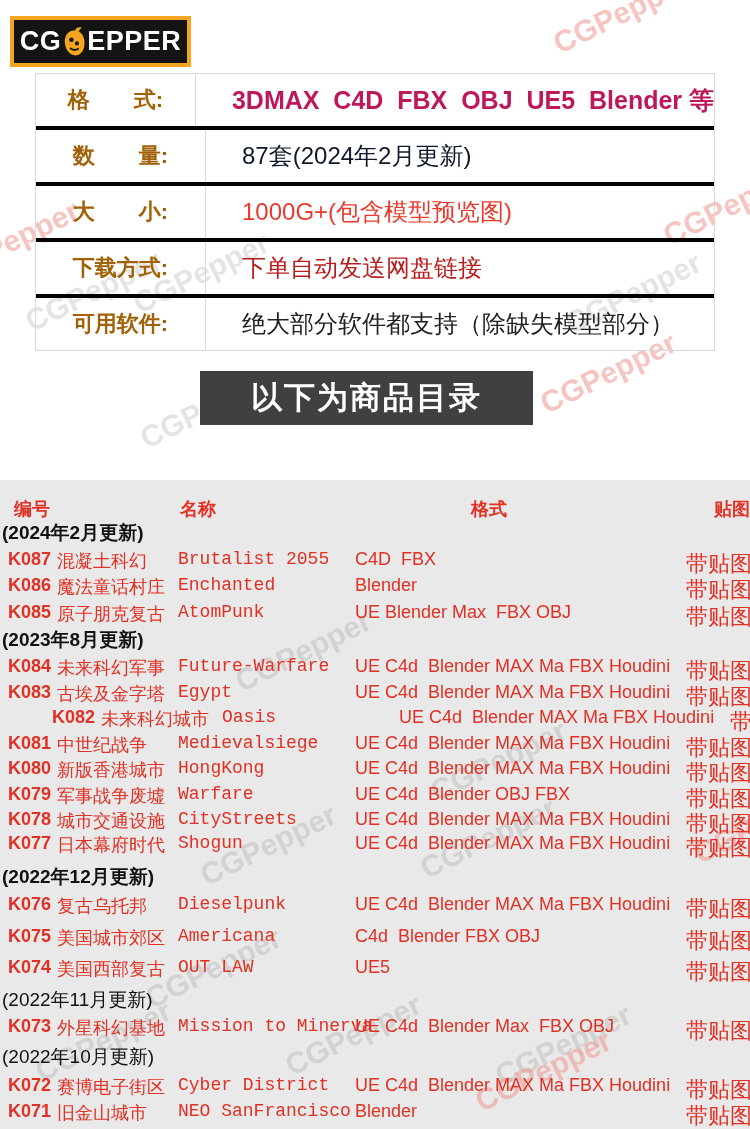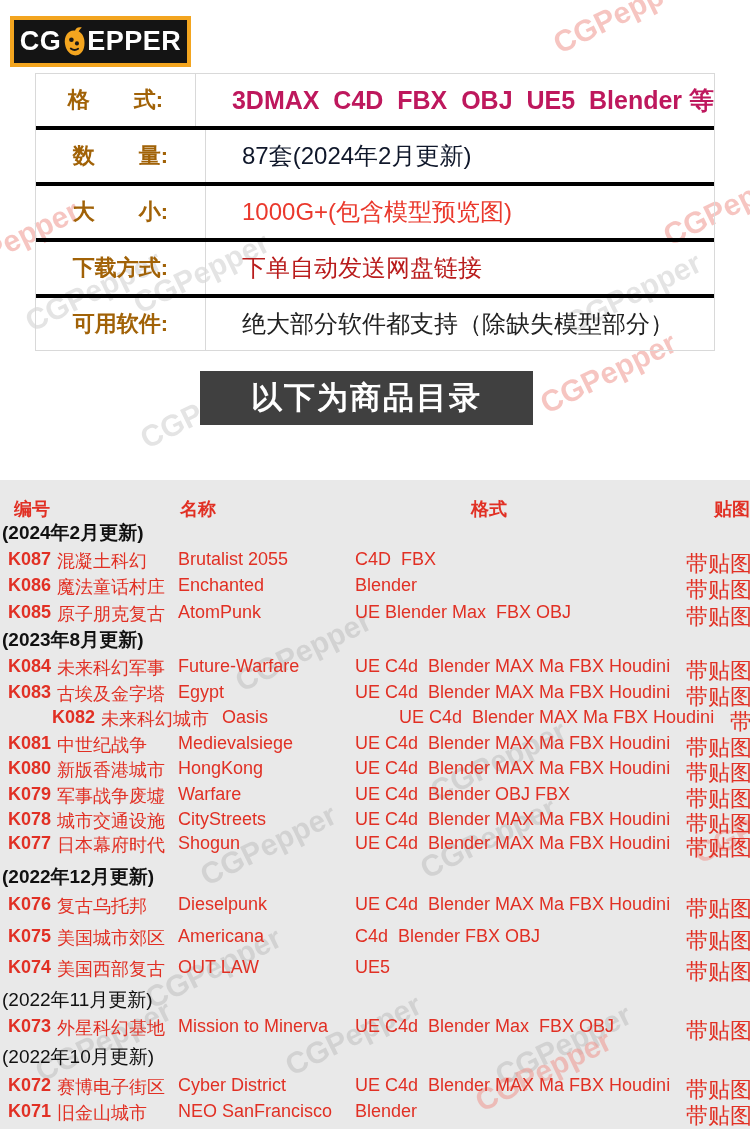--- a/index.html
+++ b/index.html
@@ -35,21 +35,21 @@
   .banner-text{color:#fff;font-weight:bold;font-size:31px;letter-spacing:2px;}
   
   .catalog{position:absolute;left:0;top:0;width:750px;height:1129px;z-index:2;}
   .cat-abs{position:absolute;white-space:pre;font-size:18px;line-height:22px;}
   .cat-head{font-weight:bold;font-size:18px;}
   .cat-glabel{position:absolute;left:2px;color:#111;font-size:19px;white-space:pre;line-height:22px;}
   .cat-glabel.b{font-weight:bold;}
   .cat-row{position:absolute;left:0;width:682px;height:24px;}
   .cat-code{position:absolute;left:8px;font-weight:bold;font-size:18px;white-space:pre;}
   .cat-cn{position:absolute;left:57px;font-size:18px;white-space:pre;}
-  .cat-en{position:absolute;left:178px;font-size:18px;white-space:pre;}
+  .cat-en{position:absolute;left:178px;font-size:18px;white-space:pre;font-family:Liberation Mono, monospace;}
   .cat-fmt{position:absolute;left:355px;font-size:18px;white-space:pre;}
   .cat-tag{position:absolute;left:686px;font-size:22px;white-space:pre;text-align:right;}
 </style>
 </head>
 <body>
 
 <div id="page">
 
   <div class="catalog-bg"></div>
 

